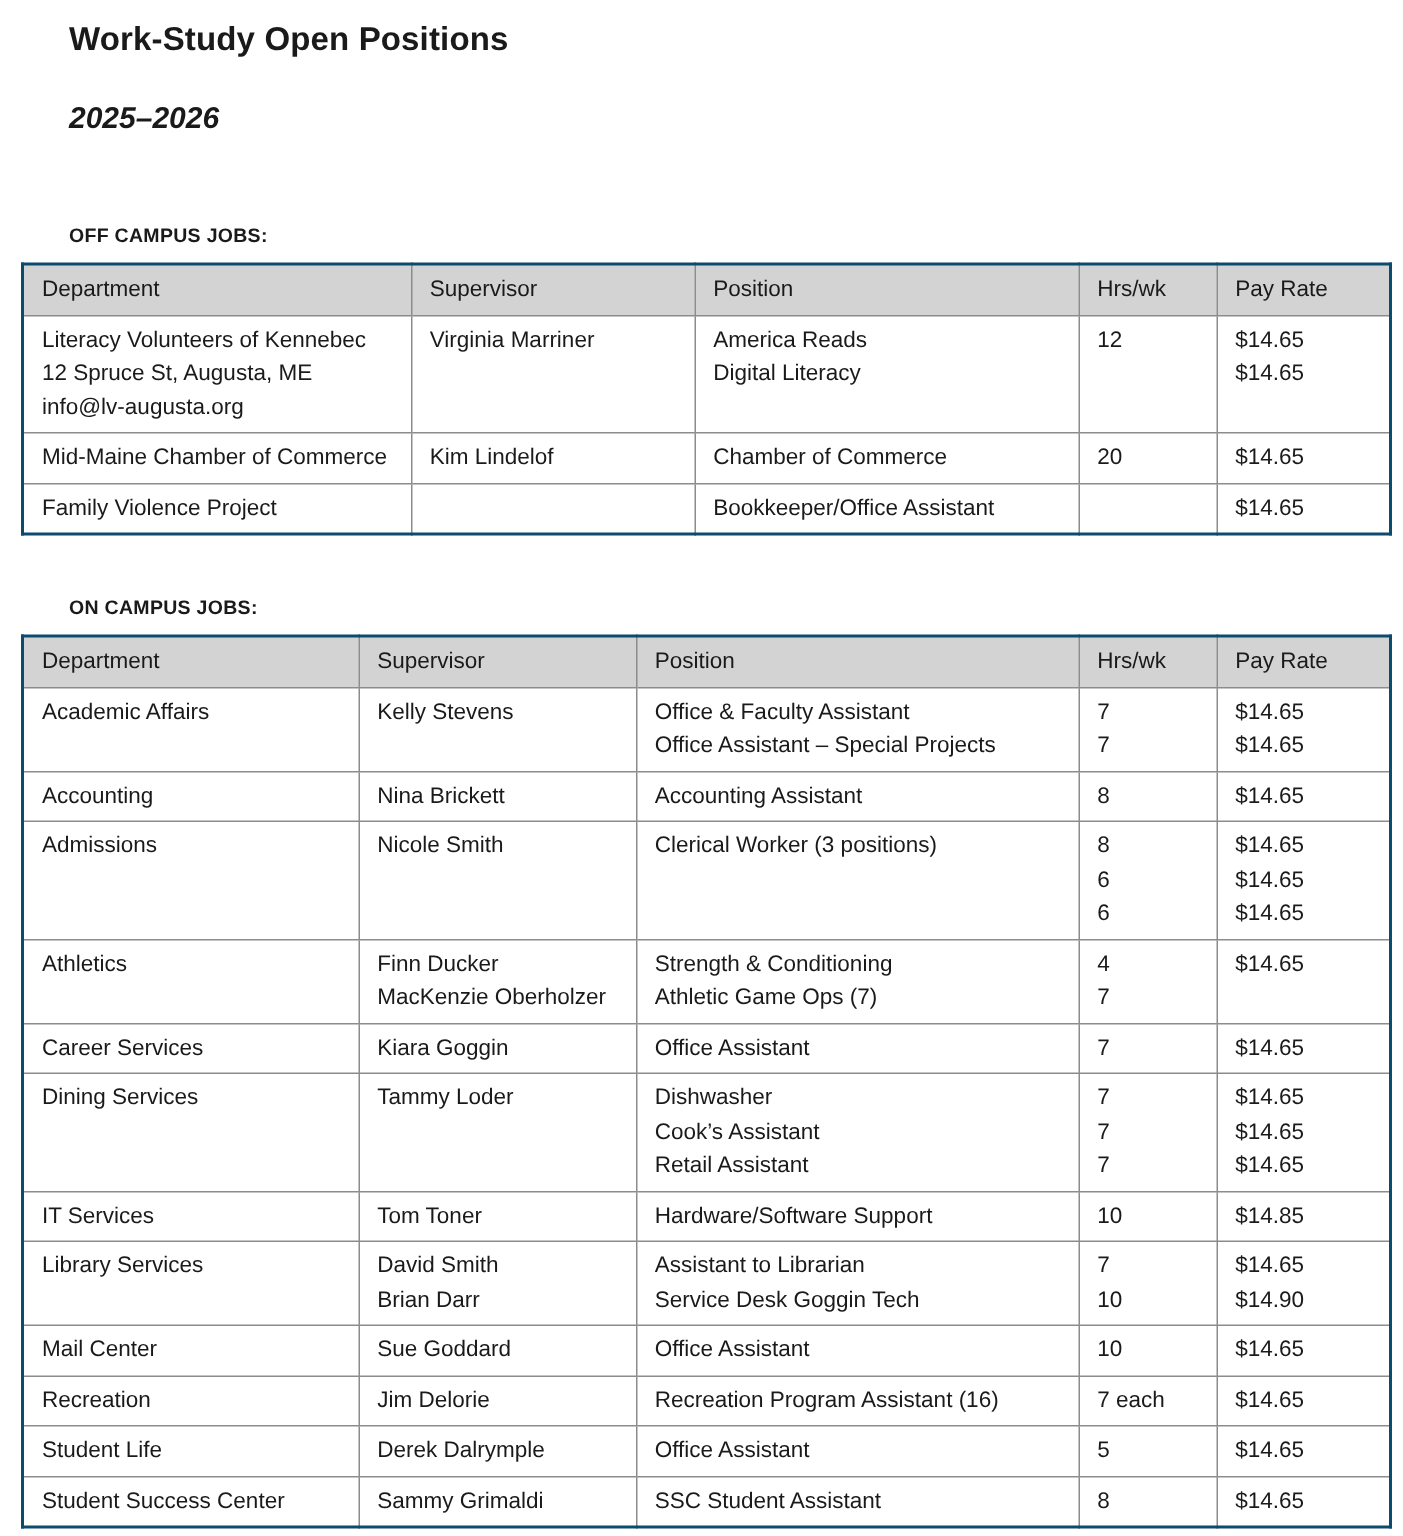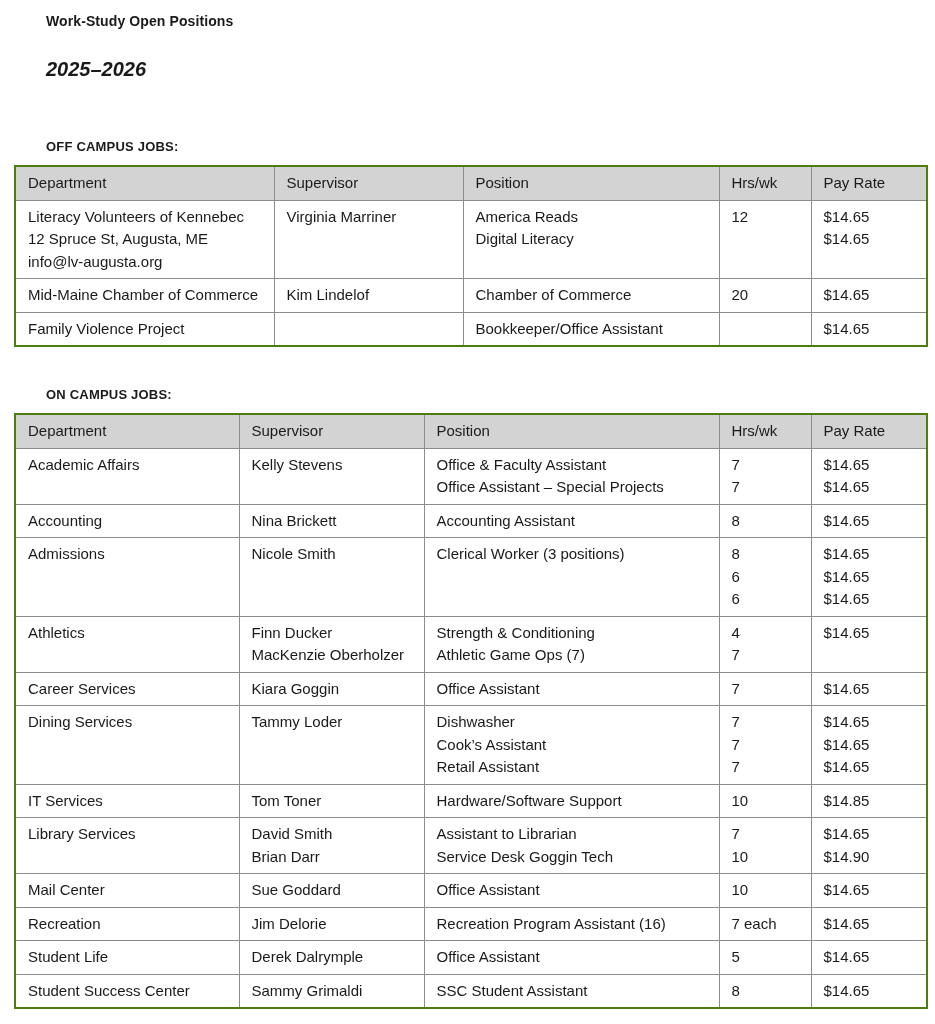--- a/index.html
+++ b/index.html
@@ -12,21 +12,21 @@
     height: 1024px;
     font-family: "Liberation Sans", "DejaVu Sans", sans-serif;
     color: #1a1a1a;
     overflow: hidden;
   }
   .page {
     padding: 13px 9px 20px 14px;
   }
   .doc-title {
     margin: 0 0 0 32px;
-    font-size: 14px;
+    font-size: 22px;
     font-weight: bold;
     letter-spacing: 0.1px;
   }
   .doc-subtitle {
     margin: 29px 0 0 32px;
     font-size: 20px;
     font-weight: bold;
     font-style: italic;
   }
   .section-heading {
@@ -39,21 +39,21 @@
     margin-top: 58px;
   }
   .section-heading.second {
     margin-top: 40px;
   }
   table.jobs {
     margin-top: 11px;
     border-collapse: collapse;
     table-layout: fixed;
     width: 912px;
-    border: 2px solid #4d7c0f;
+    border: 2px solid #0c4a6e;
   }
   table.jobs th, table.jobs td {
     border: 1px solid #8c8c8c;
     padding: 5px 11px 5px 12px;
     vertical-align: top;
     text-align: left;
     font-size: 15px;
     font-weight: normal;
     line-height: 22.5px;
     overflow: visible;

